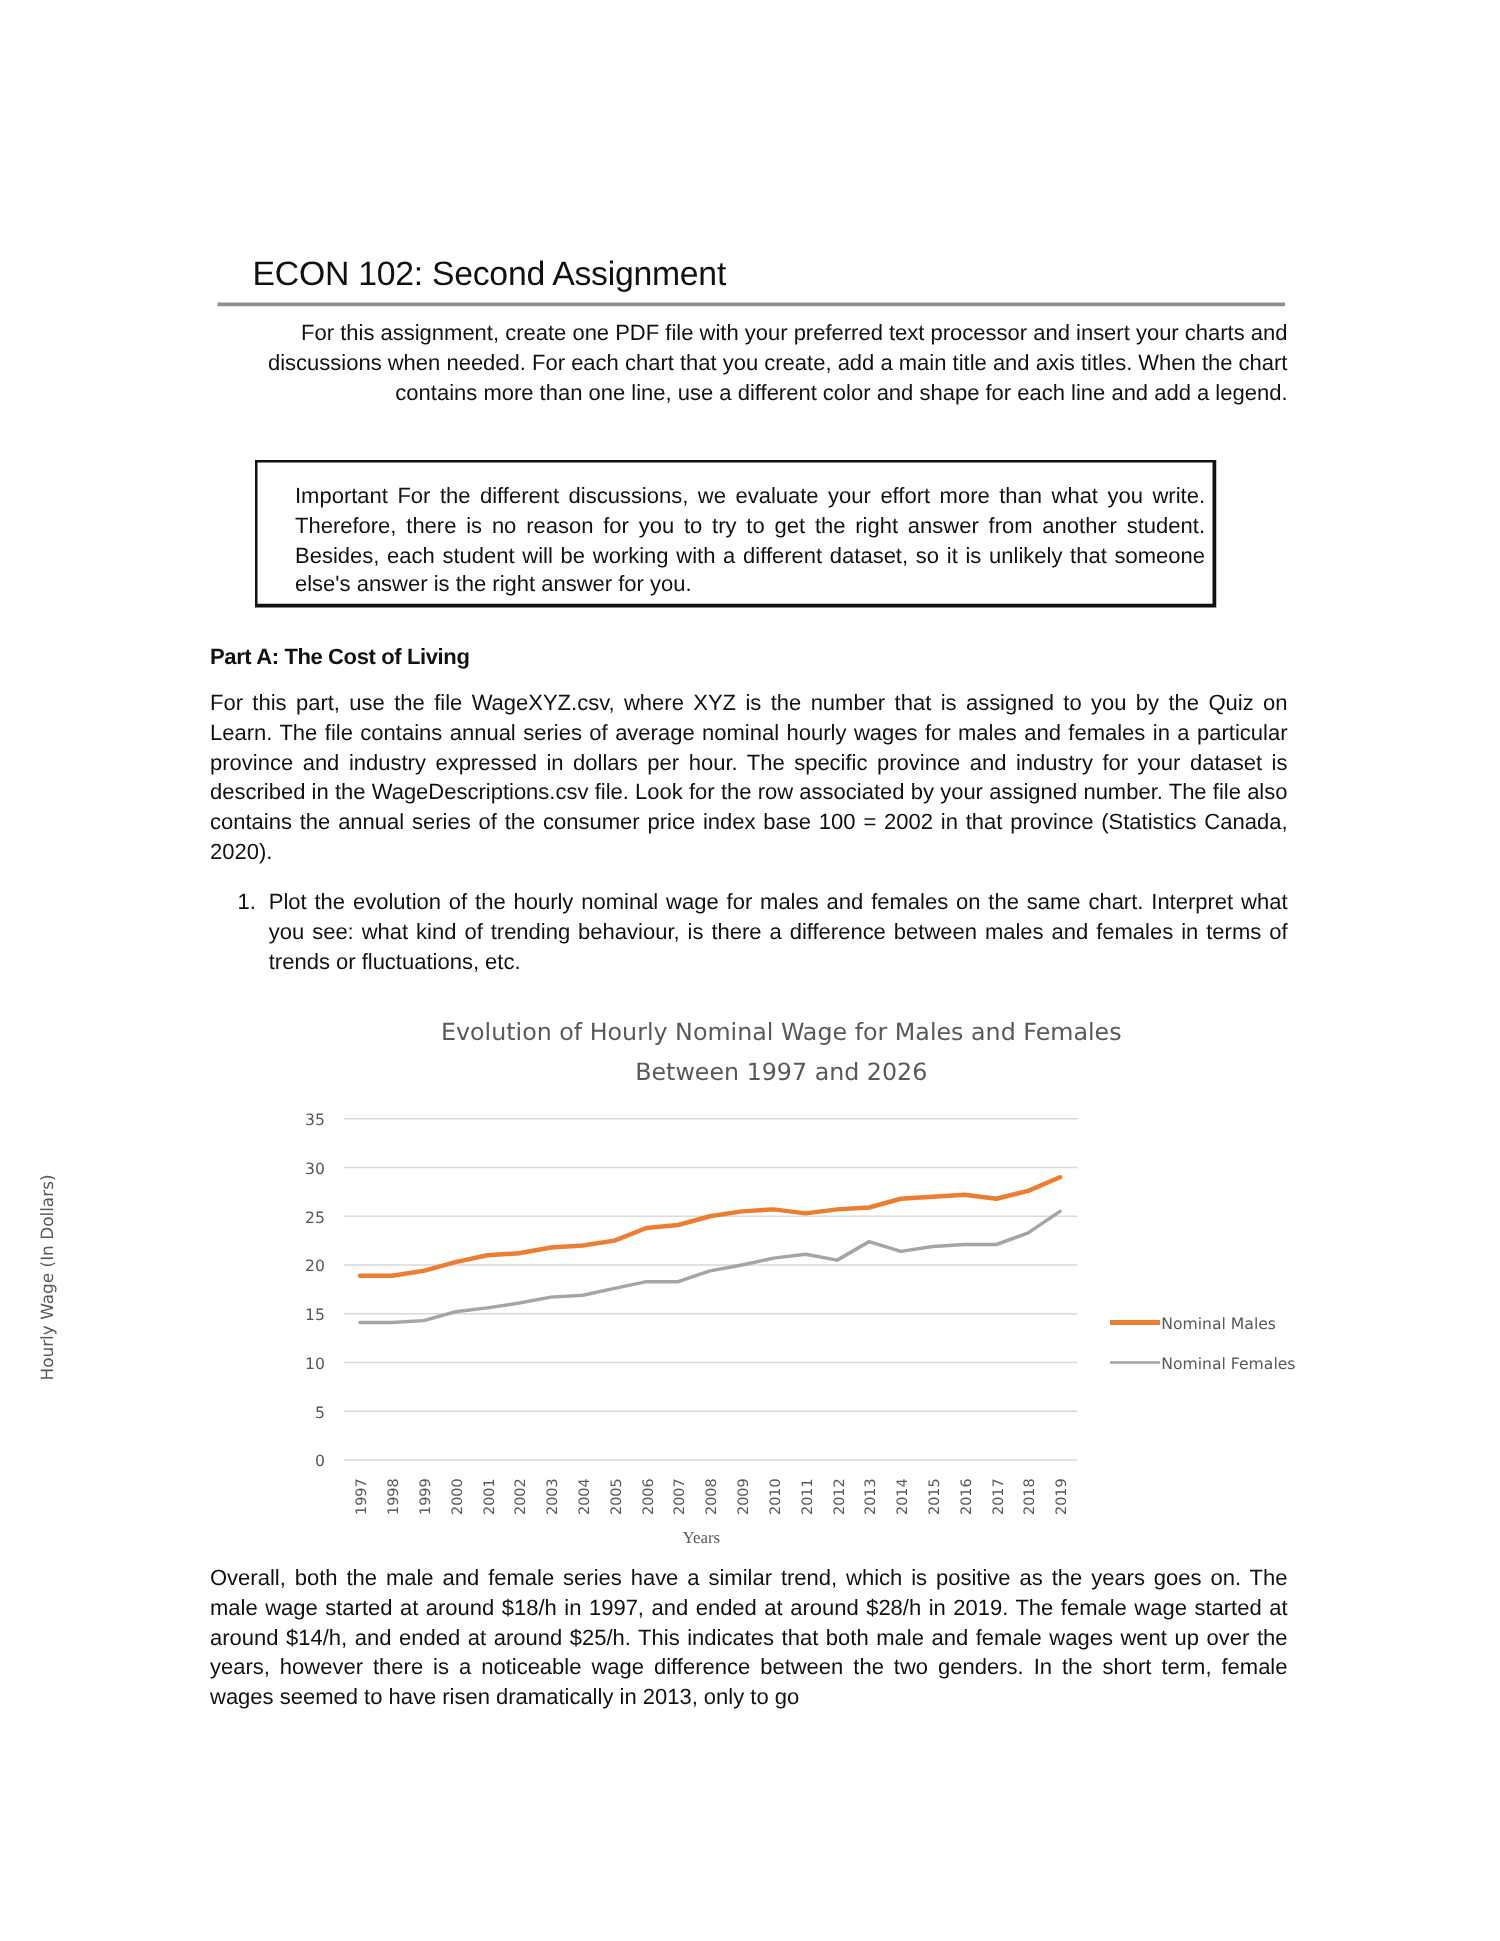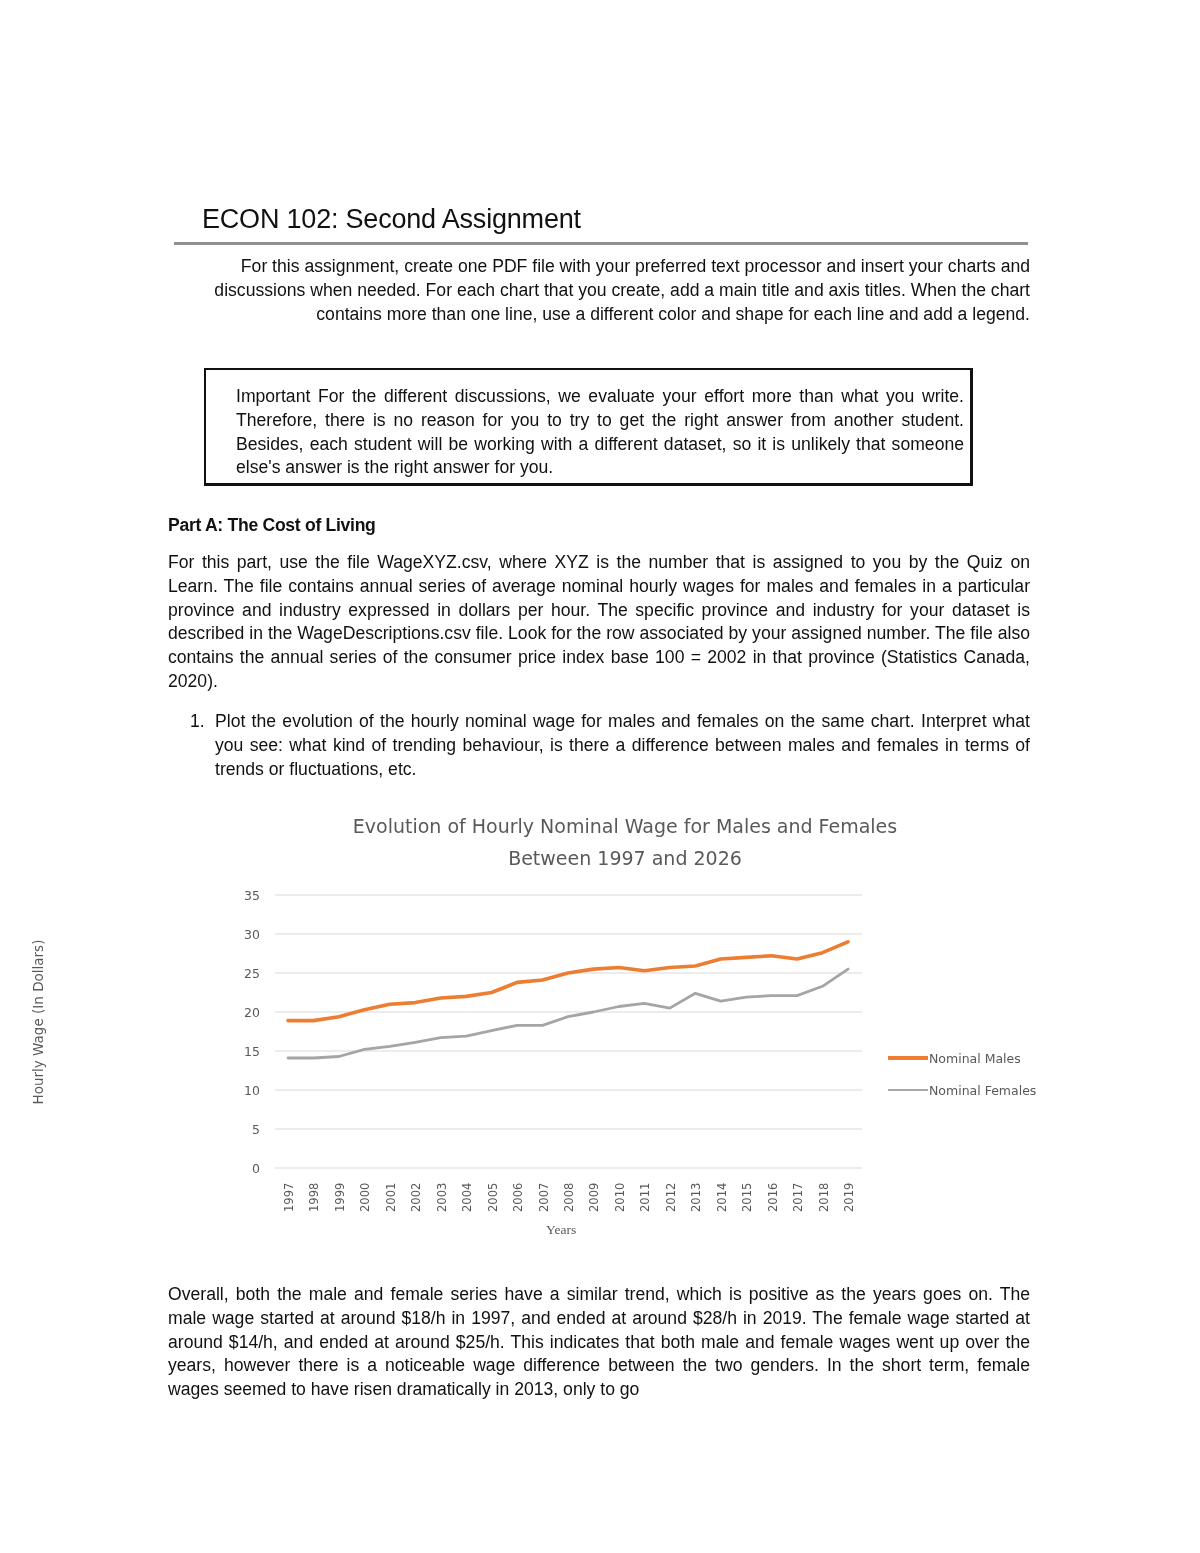--- a/index.html
+++ b/index.html
@@ -14,21 +14,21 @@
   .partA { top: 551px; }
   .question { position: absolute; left: 190px; top: 710px; width: 840px; font-size: 17.6px; line-height: 23.8px; }
   .question .num { position: absolute; left: 0; top: 0; }
   .question .qtext { margin-left: 25px; text-align: justify; display: block; }
   .chart-title { position: absolute; left: 0; width: 830px; text-align: center; font-family: "DejaVu Sans", sans-serif; font-size: 19px; color: #595959; line-height: 32px; top: 10px; }
   .ylabel { position: absolute; left: -62px; top: 1014px; transform: rotate(-90deg); transform-origin: center; width: 200px; text-align: center; font-family: "DejaVu Sans", sans-serif; font-size: 13.5px; color: #595959; }
   .xlabel { position: absolute; left: 546px; top: 1222px; font-family: Liberation Serif, serif; font-size: 13.5px; color: #595959; }
   .legend { position: absolute; left: 888px; top: 1042px; font-family: "DejaVu Sans", sans-serif; font-size: 12.5px; color: #595959; text-align: center; }
   .legend-item { display: flex; align-items: center; height: 32px; }
   .swatch { width: 40px; margin-right: 1px; }
-  .conclusion { top: 1283px; }
+  .conclusion { top: 1251px; }
 </style>
 </head>
 <body>
 
 <h1 class="page-title">ECON 102: Second Assignment</h1>
 <div class="rule"></div>
 
 <p class="para intro" style="margin:0">For this assignment, create one PDF file with your preferred text processor and insert your charts and discussions when needed. For each chart that you create, add a main title and axis titles. When the chart contains more than one line, use a different color and shape for each line and add a legend.</p>
 
 <div class="notice">

